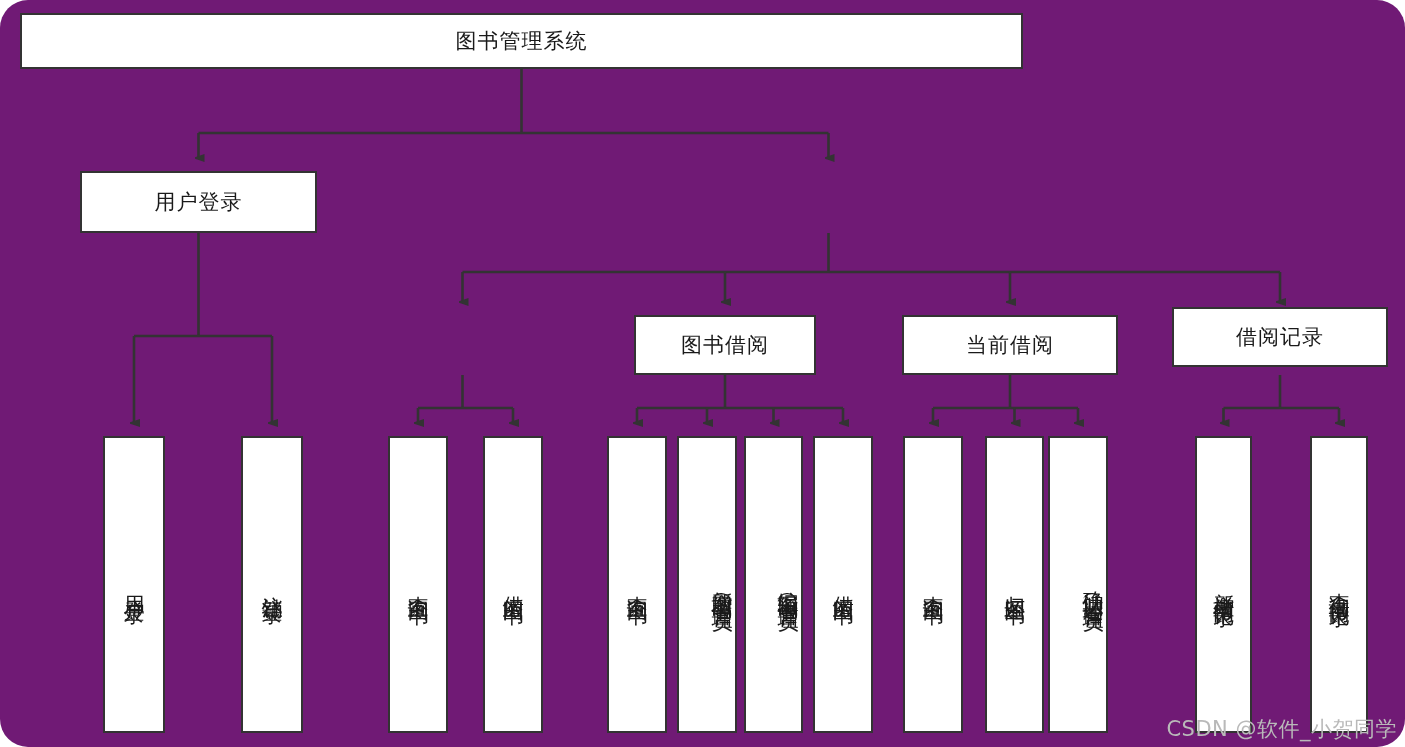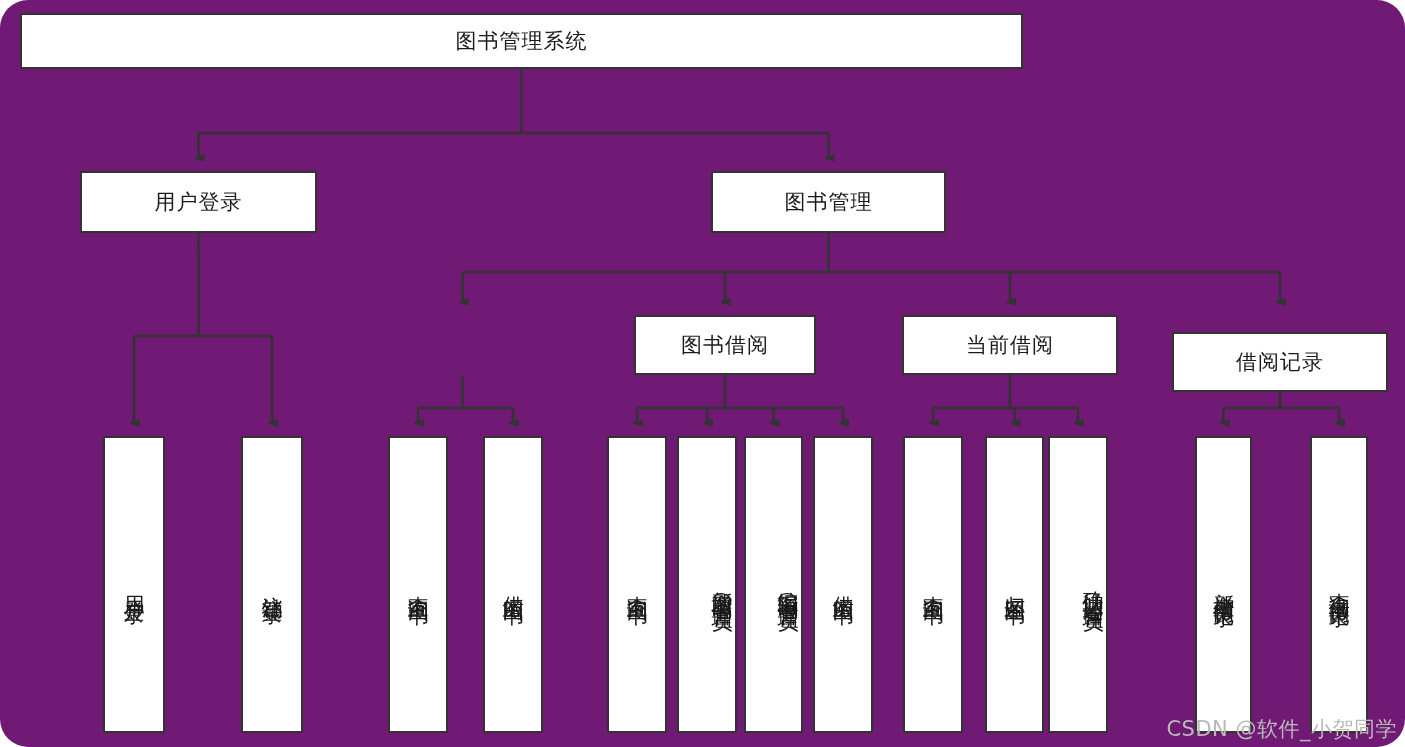--- a/index.html
+++ b/index.html
@@ -108,25 +108,24 @@
         <path d="M1280,375 L1280,408"></path>
         <path d="M1223.5,408 L1339,408"></path>
         <path d="M1223.5,408 L1223.5,423" marker-end="url(#arrow)"></path>
         <path d="M1339,408 L1339,423" marker-end="url(#arrow)"></path>
       </g>
   </svg>
 
   <div class="node horiz" id="n-root" style="left: 20px; top: 13px; width: 1003px; height: 56px;">图书管理系统</div>
 
   <div class="node horiz" id="n-user-login" style="left: 80px; top: 171px; width: 237px; height: 62px;">用户登录</div>
-  <div class="node horiz" id="n-book-manage" style="left: 711px; top: 171px; width: 235px; height: 62px;">图书管理</div>
 
   <div class="node horiz" id="n-book-borrow" style="left: 634px; top: 315px; width: 182px; height: 60px;">图书借阅</div>
   <div class="node horiz" id="n-current-borrow" style="left: 902px; top: 315px; width: 216px; height: 60px;">当前借阅</div>
-  <div class="node horiz" id="n-borrow-record" style="left: 1172px; top: 332px; width: 216px; height: 60px; text-align: center;">借阅记录</div>
+  <div class="node horiz" id="n-borrow-record" style="left: 1172px; top: 307px; width: 216px; height: 60px; text-align: center;">借阅记录</div>
 
   <div class="node vert centered" id="n-leaf-user-login" style="left: 103px; top: 436px; width: 62px; height: 297px;">用户登录</div>
   <div class="node vert centered" id="n-leaf-logout" style="left: 241px; top: 436px; width: 62px; height: 297px;">注销登录</div>
   <div class="node vert centered" id="n-leaf-query-book-1" style="left: 388px; top: 436px; width: 60px; height: 297px;">查询图书</div>
   <div class="node vert centered" id="n-leaf-borrow-book-1" style="left: 483px; top: 436px; width: 60px; height: 297px;">借阅图书</div>
   <div class="node vert centered" id="n-leaf-query-book-2" style="left: 607px; top: 436px; width: 60px; height: 297px;">查询图书</div>
   <div class="node vert" id="n-leaf-add-book" style="left: 677px; top: 436px; width: 60px; height: 297px;">新增图书（管理员）</div>
   <div class="node vert" id="n-leaf-edit-book" style="left: 744px; top: 436px; width: 59px; height: 297px;">编辑图书（管理员）</div>
   <div class="node vert centered" id="n-leaf-borrow-book-2" style="left: 813px; top: 436px; width: 60px; height: 297px;">借阅图书</div>
   <div class="node vert centered" id="n-leaf-query-book-3" style="left: 903px; top: 436px; width: 60px; height: 297px;">查询图书</div>

